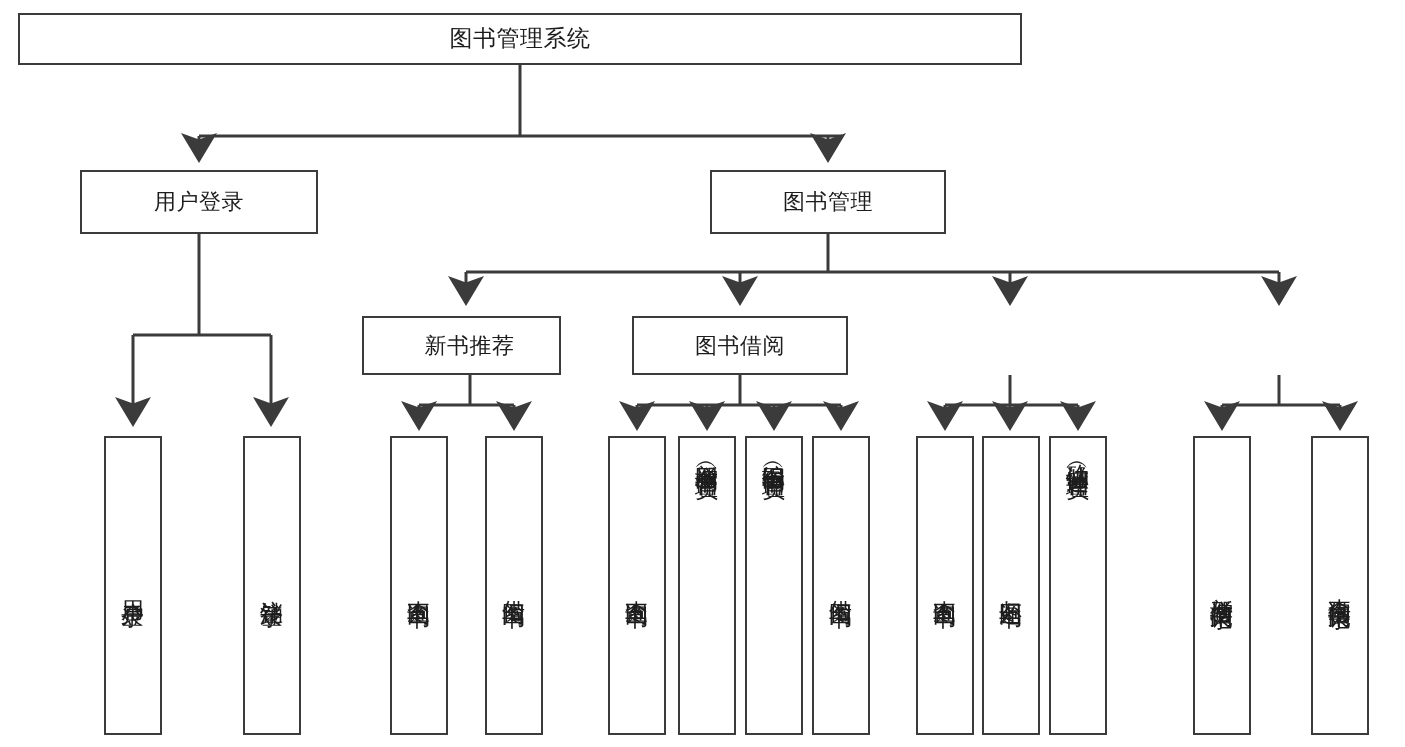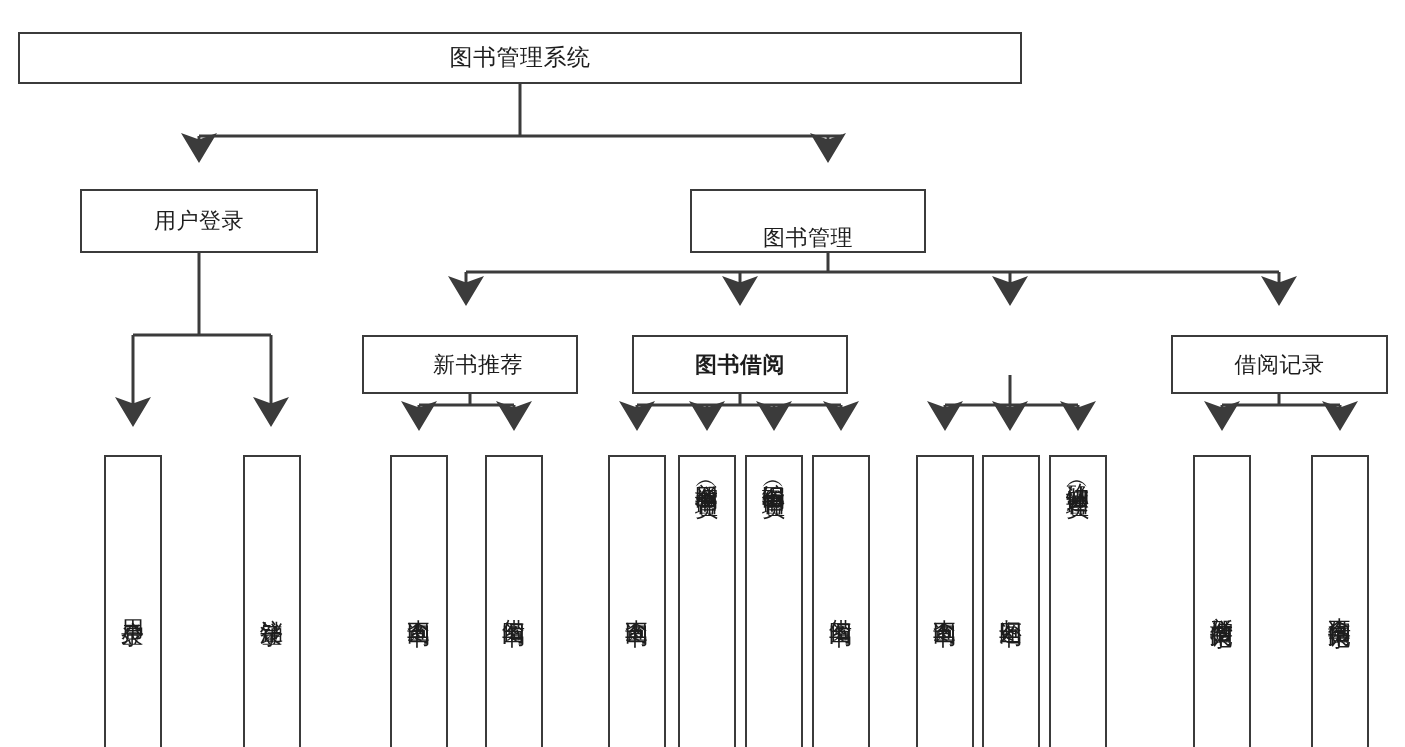--- a/index.html
+++ b/index.html
@@ -28,21 +28,20 @@
   .node {
     position: absolute;
     box-sizing: border-box;
     background: #ffffff;
     border: 2px solid #3b3b3b;
     display: flex;
     align-items: center;
     justify-content: center;
     color: #1d1d1d;
     z-index: 2;
-    margin-top: 19px;
   }
   .node .lbl {
     display: block;
     text-align: center;
     line-height: 1.18;
     letter-spacing: 0.5px;
   }
   .node.horizontal .lbl {
     font-size: 22px;
   }
@@ -133,36 +132,33 @@
   </svg>
 
   <div class="node root horizontal" style="left:18px; top:13px; width:1004px; height:52px;">
     <span class="lbl">图书管理系统</span>
   </div>
 
   <div class="node horizontal" style="left:80px; top:170px; width:238px; height:64px;">
     <span class="lbl">用户登录</span>
   </div>
 
-  <div class="node horizontal" style="left:690px; top:170px; width:236px; height:64px;align-items:flex-end;">
+  <div class="node horizontal" style="left:710px; top:170px; width:236px; height:64px;">
     <span class="lbl">图书管理</span>
   </div>
 
-  <div class="node horizontal" style="left:362px; top:316px; width:216px; height:59px;padding-left:16px;">
+  <div class="node horizontal" style="left:362px; top:316px; width:199px; height:59px;padding-left:16px;">
     <span class="lbl">新书推荐</span>
   </div>
 
-  <div class="node horizontal" style="left:632px; top:316px; width:216px; height:59px;font-weight:bold;">
+  <div class="node horizontal" style="left:632px; top:316px; width:216px; height:59px;">
     <span class="lbl">图书借阅</span>
   </div>
 
 
-  <div class="node horizontal" style="left:1171px; top:316px; width:217px; height:59px;">
-    <span class="lbl">借阅记录</span>
-  </div>
 
   <div class="node vertical centered" style="left:104px; top:436px; width:58px; height:299px;">
     <span class="lbl">用户登录</span>
   </div>
 
   <div class="node vertical centered" style="left:243px; top:436px; width:58px; height:299px;">
     <span class="lbl">注销登录</span>
   </div>
 
   <div class="node vertical centered" style="left:390px; top:436px; width:58px; height:299px;">

